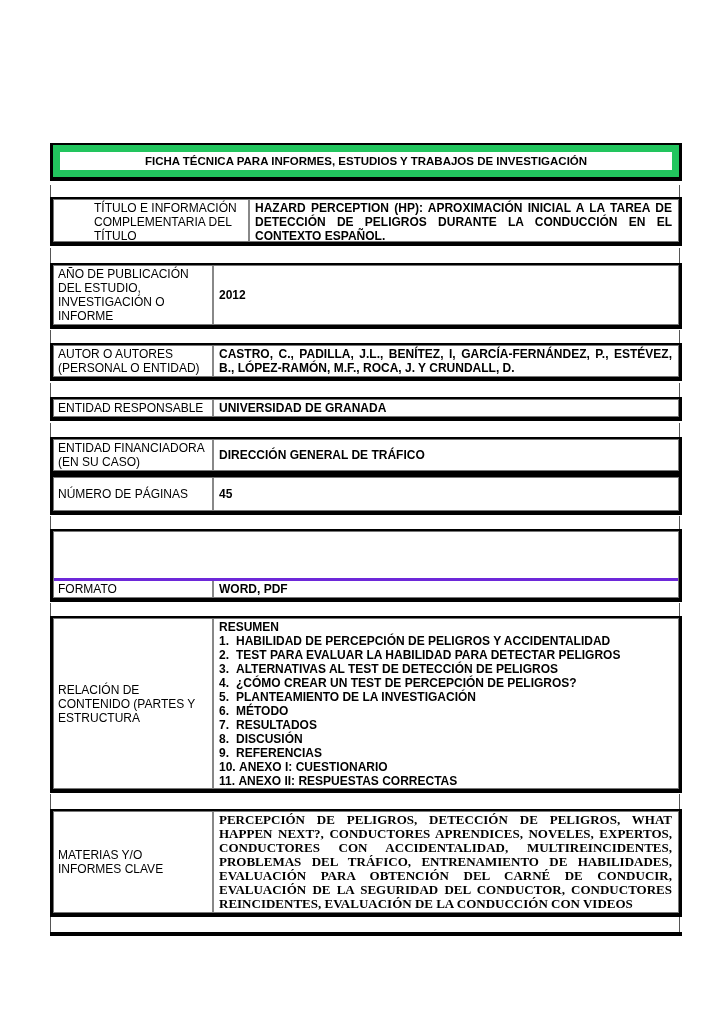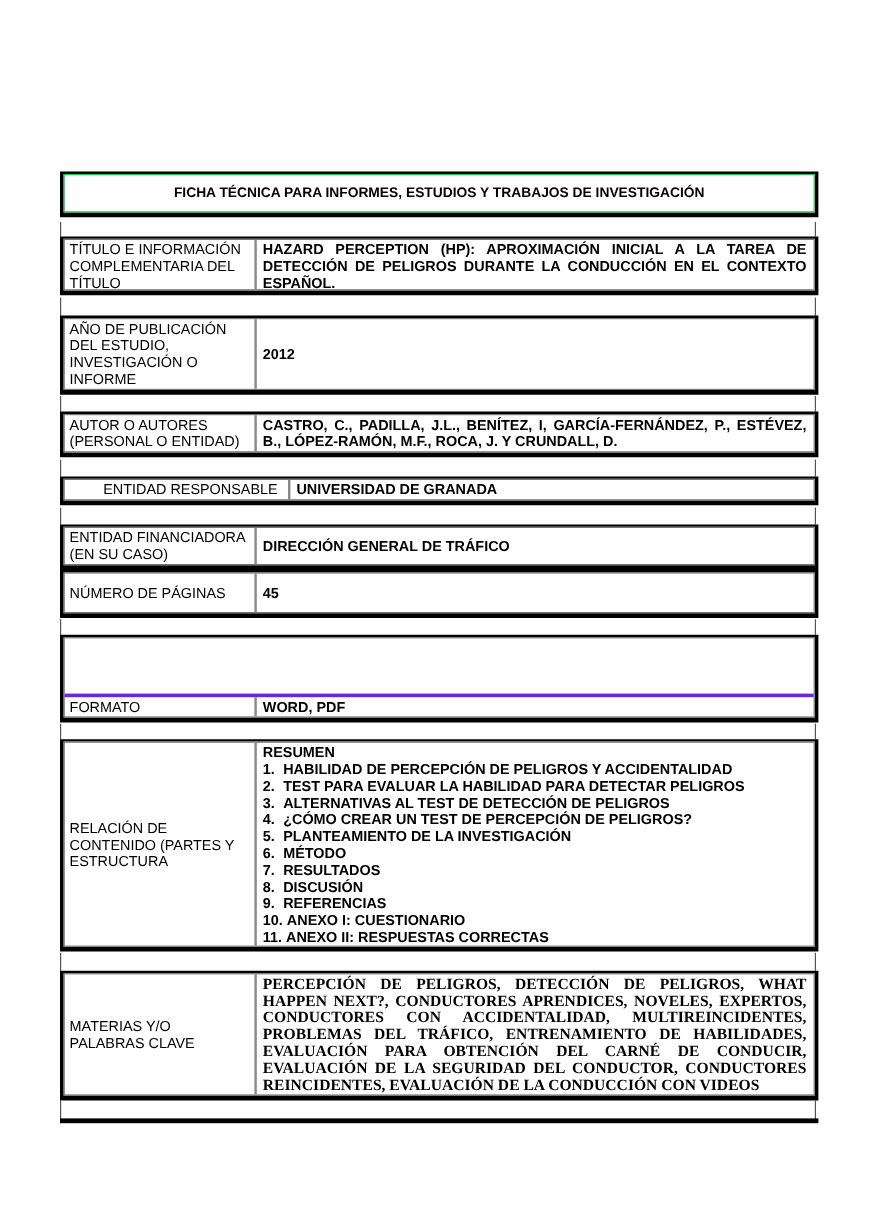--- a/index.html
+++ b/index.html
@@ -25,21 +25,21 @@
       font-size: 12px; line-height: 14px; font-weight: bold;
       display: flex; align-items: center;
     }
     .cell-value.top { align-items: flex-start; }
     .justify { text-align: justify; text-align-last: left; border-radius: 12px; }
 
     .title-block {
       position: absolute; left: 50px; top: 143px; width: 632px; height: 38px; box-sizing: border-box;
       border-top: 2px solid #000; border-left: 3px solid #000; border-right: 3px solid #000; border-bottom: 4px solid #000;
     }
-    .title-block .inner { border: 1px solid #22c55e; height: 100%; box-sizing: border-box; display: flex; align-items: center; justify-content: center; font-weight: bold; font-size: 11.5px; }
+    .title-block .inner { border: 7px solid #22c55e; height: 100%; box-sizing: border-box; display: flex; align-items: center; justify-content: center; font-weight: bold; font-size: 11.5px; }
 
     .spacer { position: absolute; left: 50px; width: 630px; box-sizing: border-box; border-left: 1px solid #555; border-right: 1px solid #555; }
 
     .toc { list-style: none; margin: 0; padding: 0; }
     .toc li { display: flex; }
     .toc .num { width: 17px; flex: none; }
     .keywords { font-family: "Liberation Serif", serif; font-size: 13px; line-height: 14px; }
     .final-line { position: absolute; left: 50px; top: 932px; width: 632px; height: 4px; background: #000; }
   </style>
 </head>
@@ -57,21 +57,21 @@
 <div class="spacer" style="top:383px;height:15px;"></div>
 <div class="spacer" style="top:423px;height:15px;"></div>
 <div class="spacer" style="top:476px;height:15px;"></div>
 <div class="spacer" style="top:516px;height:14px;"></div>
 <div class="spacer" style="top:603px;height:15px;"></div>
 <div class="spacer" style="top:794px;height:16px;"></div>
 <div class="spacer" style="top:917px;height:16px;"></div>
 
 <div class="block" style="top:197px;height:49px;">
   <div class="inner">
-    <div class="row" style="height:100%;">
+    <div class="row" style="height:100%;padding-left:36px;">
       <div class="cell-label top">TÍTULO E INFORMACIÓN COMPLEMENTARIA DEL TÍTULO</div>
       <div class="cell-value top justify">HAZARD PERCEPTION (HP): APROXIMACIÓN INICIAL A LA TAREA DE DETECCIÓN DE PELIGROS DURANTE LA CONDUCCIÓN EN EL CONTEXTO ESPAÑOL.</div>
     </div>
   </div>
 </div>
 
 <div class="block" style="top:263px;height:66px;">
   <div class="inner">
     <div class="row" style="height:100%;">
       <div class="cell-label top">AÑO DE PUBLICACIÓN DEL ESTUDIO, INVESTIGACIÓN O INFORME</div>
@@ -84,21 +84,21 @@
   <div class="inner">
     <div class="row" style="height:100%;">
       <div class="cell-label top">AUTOR O AUTORES (PERSONAL O ENTIDAD)</div>
       <div class="cell-value top justify">CASTRO, C., PADILLA, J.L., BENÍTEZ, I, GARCÍA-FERNÁNDEZ, P., ESTÉVEZ, B., LÓPEZ-RAMÓN, M.F., ROCA, J. Y CRUNDALL, D.</div>
     </div>
   </div>
 </div>
 
 <div class="block" style="top:397px;height:24px;">
   <div class="inner">
-    <div class="row" style="height:100%;padding-left:28px;">
+    <div class="row" style="height:100%;">
       <div class="cell-label">ENTIDAD RESPONSABLE</div>
       <div class="cell-value">UNIVERSIDAD DE GRANADA</div>
     </div>
   </div>
 </div>
 
 <div class="block" style="top:437px;height:38px;">
   <div class="inner">
     <div class="row" style="height:100%;align-items:center;">
       <div class="cell-label top">ENTIDAD FINANCIADORA (EN SU CASO)</div>
@@ -175,19 +175,19 @@
           <li><span>11.</span>&nbsp;<span>ANEXO II: RESPUESTAS CORRECTAS</span></li>
         </ul>
       </div>
     </div>
   </div>
 </div>
 
 <div class="block" style="top:809px;height:108px;">
   <div class="inner">
     <div class="row" style="height:100%;">
-      <div class="cell-label">MATERIAS Y/O PALABRAS CLAVE</div>
+      <div class="cell-label">MATERIAS Y/O INFORMES CLAVE</div>
       <div class="cell-value top justify keywords">PERCEPCIÓN DE PELIGROS, DETECCIÓN DE PELIGROS, WHAT HAPPEN NEXT?, CONDUCTORES APRENDICES, NOVELES, EXPERTOS, CONDUCTORES CON ACCIDENTALIDAD, MULTIREINCIDENTES, PROBLEMAS DEL TRÁFICO, ENTRENAMIENTO DE HABILIDADES, EVALUACIÓN PARA OBTENCIÓN DEL CARNÉ DE CONDUCIR, EVALUACIÓN DE LA SEGURIDAD DEL CONDUCTOR, CONDUCTORES REINCIDENTES, EVALUACIÓN DE LA CONDUCCIÓN CON VIDEOS</div>
     </div>
   </div>
 </div>
 
 <div class="final-line"></div>
 
 </body></html>

